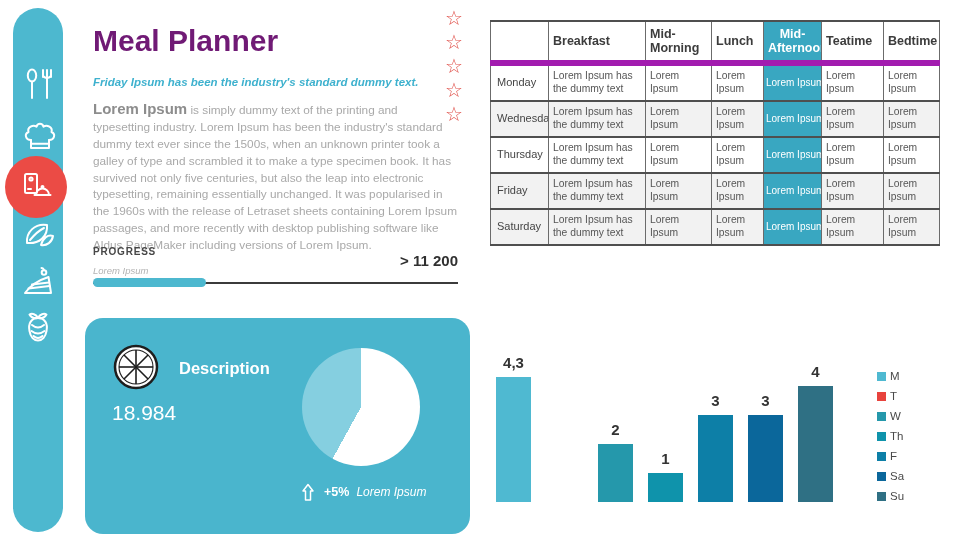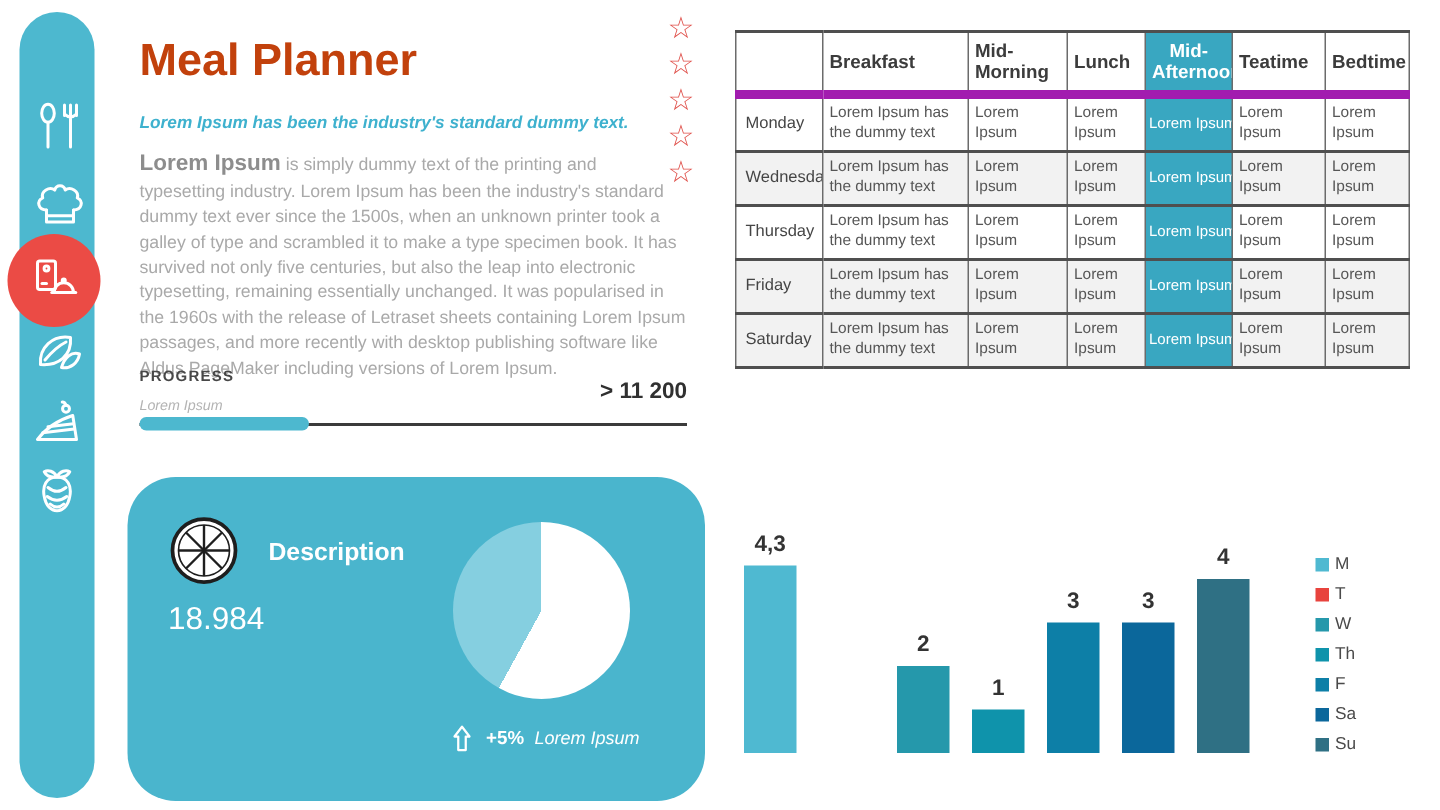--- a/index.html
+++ b/index.html
@@ -9,38 +9,38 @@
   }
   
   .sidebar{position:absolute;left:13px;top:8px;width:50px;height:524px;
     background:#4DB8CF;border-radius:25px;}
   .s-icon{position:absolute;left:18px;width:40px;height:40px;display:flex;
     align-items:center;justify-content:center;}
   .red-badge{position:absolute;left:5px;top:156px;width:62px;height:62px;border-radius:50%;
     background:#EB4B45;display:flex;align-items:center;justify-content:center;}
   .s-icon svg,.red-badge svg{display:block;}
   
-  .title{position:absolute;left:93px;top:24px;font-size:30px;font-weight:700;color:#c2410c;}
+  .title{position:absolute;left:93px;top:24px;font-size:30px;font-weight:700;color:#701a75;}
   .subtitle{position:absolute;left:93px;top:76px;font-size:11.5px;font-style:italic;
     font-weight:700;color:#3EB1CE;}
   .body-text{position:absolute;left:93px;top:98px;width:364px;font-size:11.8px;
     line-height:1.42;color:#a9a9a9;}
   .body-lead{font-size:15px;font-weight:600;color:#8d8d8d;}
   
   .progress-label{position:absolute;left:93px;top:246px;font-size:10px;font-weight:600;
     color:#474747;letter-spacing:.8px;}
   .progress-sub{position:absolute;left:93px;top:265px;font-size:9.5px;font-style:italic;color:#b3b3b3;}
   .progress-value{position:absolute;left:93px;top:252px;width:365px;text-align:right;
     font-size:15px;font-weight:700;color:#303030;}
   .progress-wrap{position:absolute;left:93px;top:278px;width:365px;height:9px;}
   .progress-line{position:absolute;left:0;right:0;top:4px;height:2px;background:#3b3b3b;}
   .progress-fill{position:absolute;left:0;top:0;height:9px;border-radius:5px;background:#4DB8CF;}
   
   .card{position:absolute;left:85px;top:318px;width:385px;height:216px;background:#4AB5CD;
-    border-radius:32px;color:#fff;}
+    border-radius:18px;color:#fff;}
   .citrus{position:absolute;left:27px;top:25px;width:48px;height:48px;}
   .card-heading{position:absolute;left:94px;top:41px;font-size:16.5px;font-weight:700;}
   .card-stat{position:absolute;left:27px;top:83px;font-size:21px;font-weight:400;}
   .card-body{position:absolute;left:27px;top:112px;width:186px;font-size:10.6px;line-height:1.4;}
   .pie{position:absolute;left:217px;top:30px;width:118px;height:118px;border-radius:50%;}
   .delta-row{position:absolute;left:214px;top:163px;display:flex;align-items:center;gap:7px;}
   .delta-label{font-size:12.5px;font-weight:700;}
   .delta-note{font-size:12px;font-style:italic;}
   
   .stars{position:absolute;left:445px;top:6px;display:flex;flex-direction:column;
@@ -120,21 +120,21 @@
     <path d="M20 12 C27 12 30 18 28.5 25 C27.5 31 24 34.5 20 34.5 C16 34.5 12.5 31 11.5 25 C10 18 13 12 20 12 Z"></path>
     <path d="M14 19 Q20 24 26 19"></path>
       <path d="M13.5 25 Q20 30 26.5 25"></path>
       <path d="M15.5 30 Q20 34 24.5 30"></path>
     <path d="M20 12 C18 8 14 7 11.5 8.5 C13 11.5 16 12.5 20 12 Z"></path>
     <path d="M20 12 C22 8 26 7 28.5 8.5 C27 11.5 24 12.5 20 12 Z"></path>
   </svg>
 </div>
 
 <h1 class="title" style="margin:0">Meal Planner</h1>
-<div class="subtitle">Lorem Ipsum has been the industry's standard dummy text.</div>
+<div class="subtitle">Friday Ipsum has been the industry's standard dummy text.</div>
 <p class="body-text" style="margin:0"><span class="body-lead">Lorem Ipsum</span><span> is simply dummy text of the printing and typesetting industry. Lorem Ipsum has been the industry's standard dummy text ever since the 1500s, when an unknown printer took a galley of type and scrambled it to make a type specimen book. It has survived not only five centuries, but also the leap into electronic typesetting, remaining essentially unchanged. It was popularised in the 1960s with the release of Letraset sheets containing Lorem Ipsum passages, and more recently with desktop publishing software like Aldus PageMaker including versions of Lorem Ipsum.</span></p>
 
 <div class="progress-label">PROGRESS</div>
 <div class="progress-sub">Lorem Ipsum</div>
 <div class="progress-value">&gt; 11 200</div>
 <div class="progress-wrap">
   <div class="progress-line"></div>
   <div class="progress-fill" style="width: 31%;"></div>
 </div>
 

